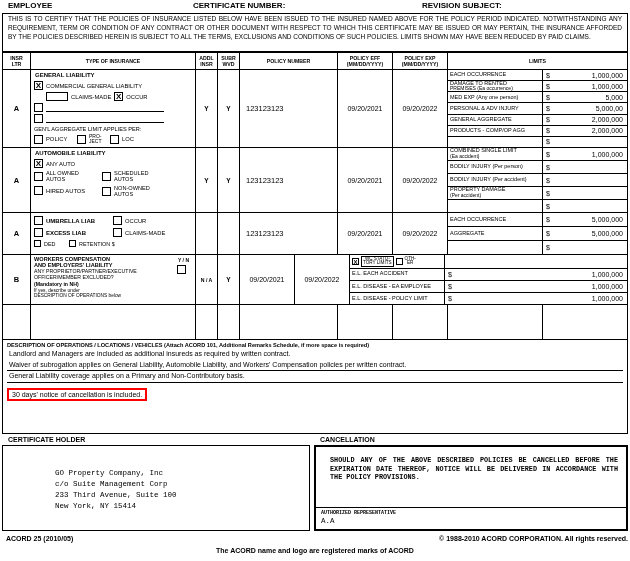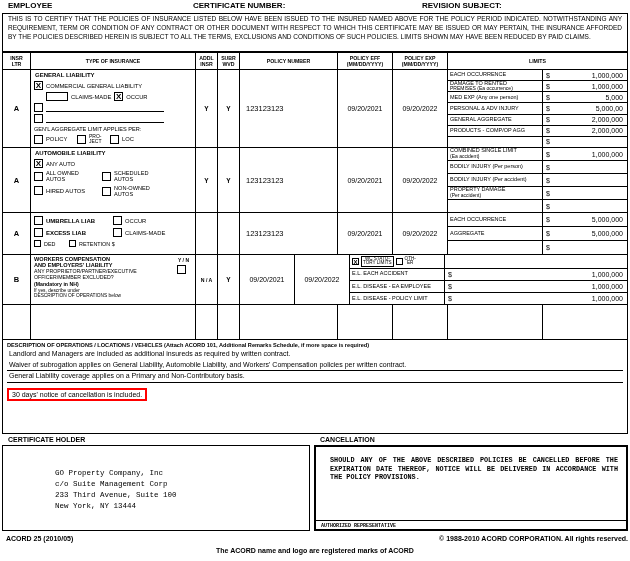--- a/index.html
+++ b/index.html
@@ -540,25 +540,26 @@
   <div class="bottom-titles">
     <div class="bt-left">CERTIFICATE HOLDER</div>
     <div class="bt-right">CANCELLATION</div>
   </div>
 
   <div class="bottom-boxes">
     <div class="holder-box">
       <div>GO Property Company, Inc</div>
       <div>c/o Suite Management Corp</div>
       <div>233 Third Avenue, Suite 100</div>
-      <div>New York, NY 13444</div>
+      <div>New York, NY 15414</div>
     </div>
     <div class="cancel-box">
       <div class="cancel-text">SHOULD ANY OF THE ABOVE DESCRIBED POLICIES BE CANCELLED BEFORE THE EXPIRATION DATE THEREOF, NOTICE WILL BE DELIVERED IN ACCORDANCE WITH THE POLICY PROVISIONS.</div>
       <div class="auth-label">AUTHORIZED REPRESENTATIVE</div>
+      <div class="signature">A.A</div>
     </div>
   </div>
 
   <div class="footerbar">
     <span class="f-left">ACORD 25 (2010/05)</span>
     <span class="f-right">© 1988-2010 ACORD CORPORATION.  All rights reserved.</span>
     <span class="f-center">The ACORD name and logo are registered marks of ACORD</span>
   </div>
 
 </div>

